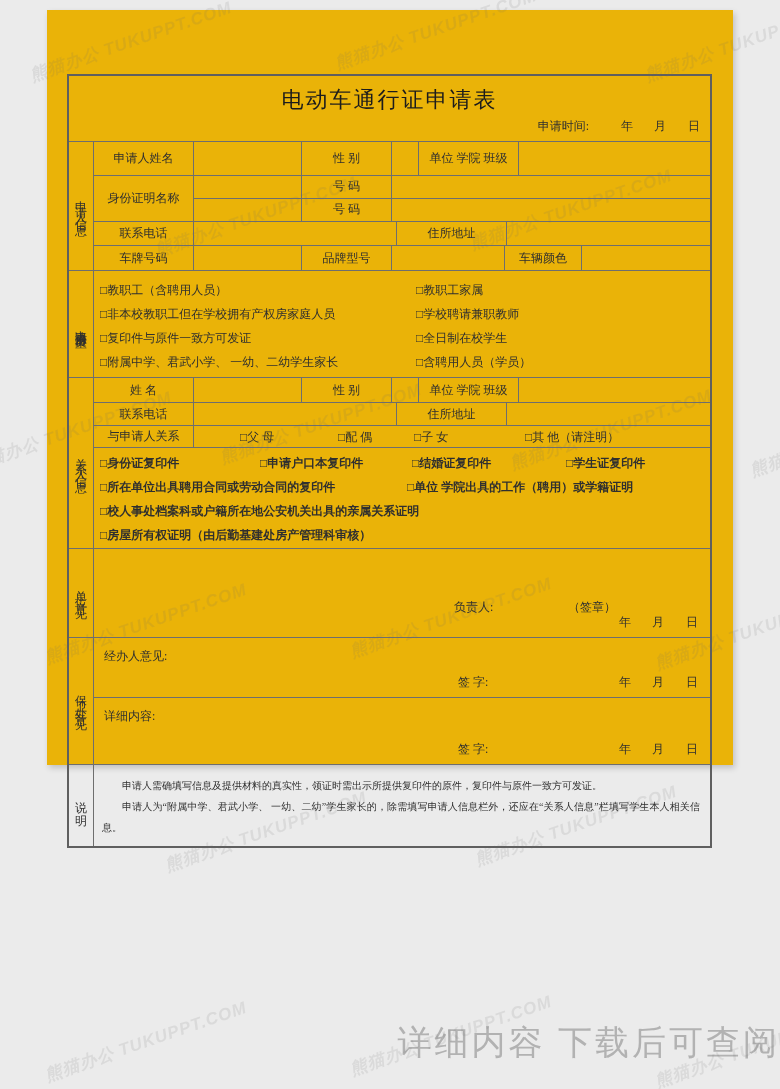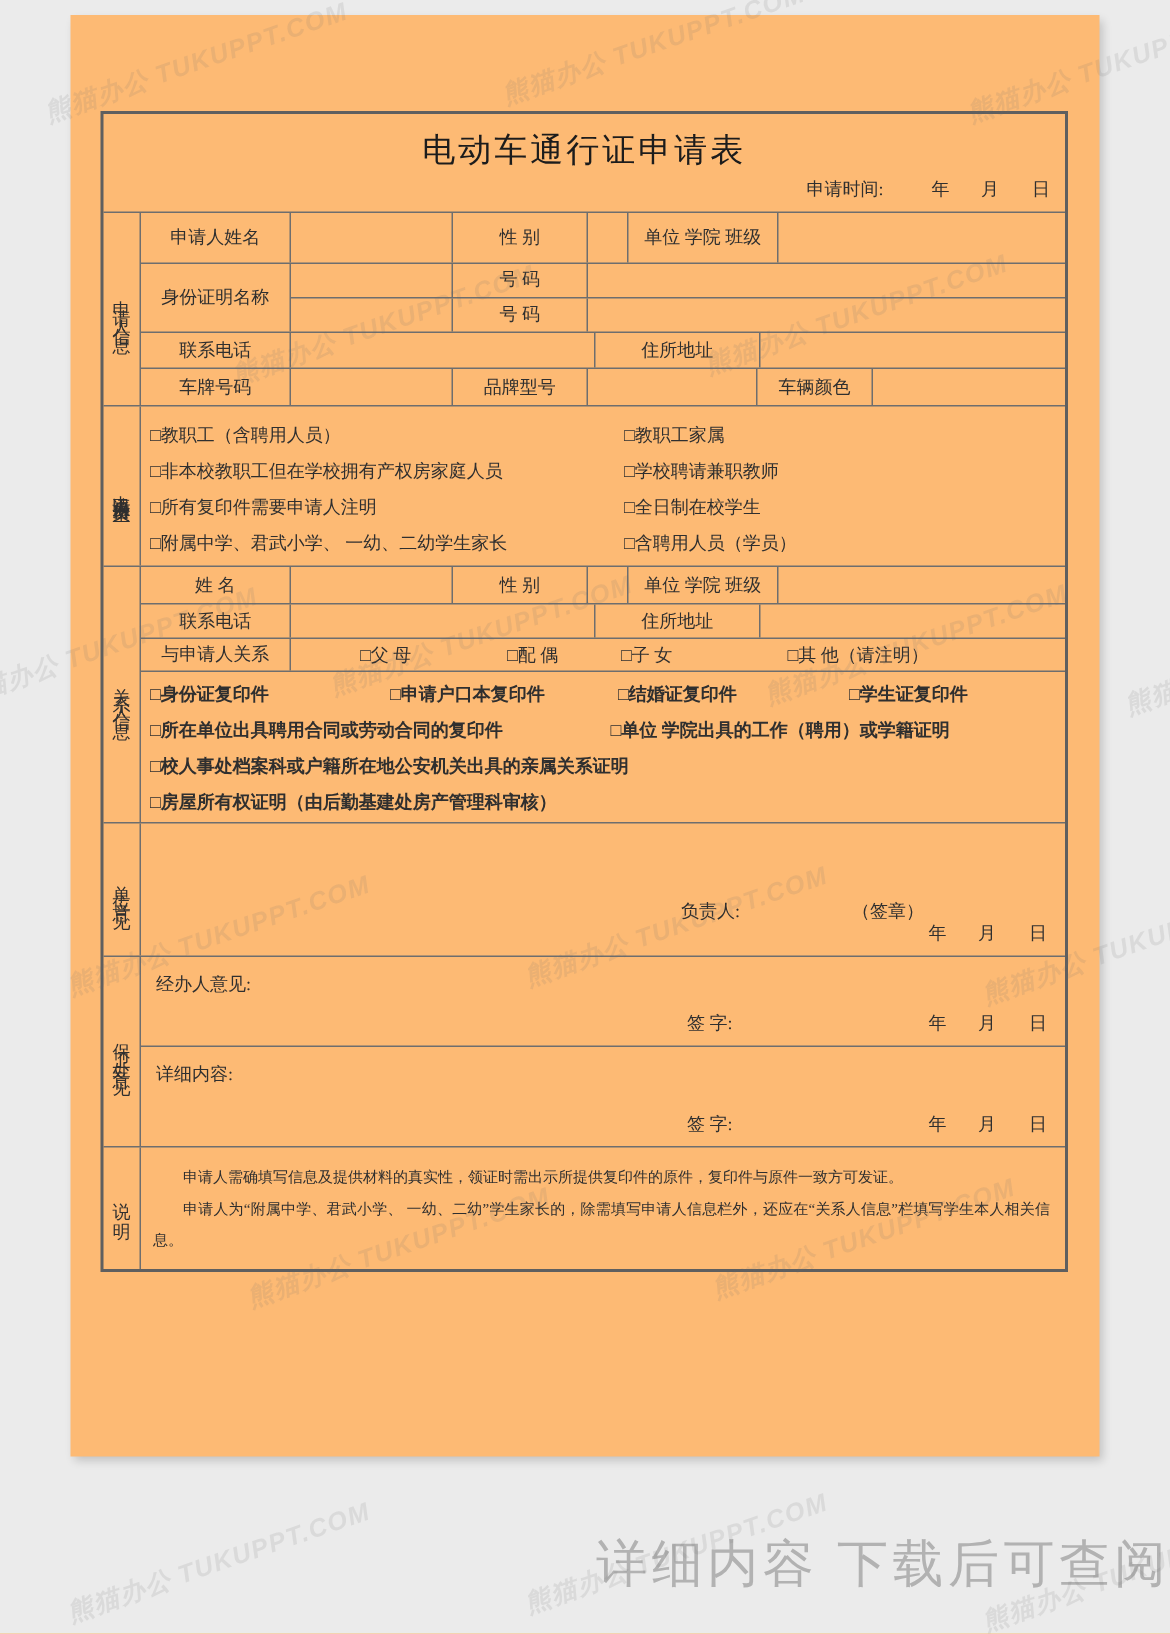--- a/index.html
+++ b/index.html
@@ -24,22 +24,22 @@
   }
   .wm1{left:25px;top:30px}.wm2{left:330px;top:18px}.wm3{left:640px;top:30px}
   .wm4{left:150px;top:205px}.wm5{left:465px;top:198px}
   .wm6{left:-35px;top:420px}.wm7{left:215px;top:412px}.wm8{left:505px;top:418px}.wm9{left:745px;top:425px}
   .wm10{left:40px;top:612px}.wm11{left:345px;top:606px}.wm12{left:650px;top:618px}
   .wm13{left:160px;top:820px}.wm14{left:470px;top:814px}
   .wm15{left:40px;top:1030px}.wm16{left:345px;top:1024px}.wm17{left:650px;top:1036px}
 
   
   .page {
-    position:absolute; left:47px; top:10px; width:686px; height:961px;
-    background:#fdba74; box-shadow:2px 3px 6px rgba(0,0,0,0.18);
+    position:absolute; left:47px; top:10px; width:686px; height:755px;
+    background:#eab308; box-shadow:2px 3px 6px rgba(0,0,0,0.18);
     z-index:2;
   }
 
   .form-table {
     position:absolute; left:20px; top:64px; width:645px;
     border:2px solid #5f5f5f;
     font-size:12px;
   }
 
   
@@ -225,21 +225,21 @@
         <div class="idtype">
           <div class="opt-row">
             <span class="l">□教职工（含聘用人员）</span>
             <span class="r">□教职工家属</span>
           </div>
           <div class="opt-row">
             <span class="l">□非本校教职工但在学校拥有产权房家庭人员</span>
             <span class="r">□学校聘请兼职教师</span>
           </div>
           <div class="opt-row">
-            <span class="l">□所有复印件需要申请人注明</span>
+            <span class="l">□复印件与原件一致方可发证</span>
             <span class="r">□全日制在校学生</span>
           </div>
           <div class="opt-row">
             <span class="l">□附属中学、君武小学、 一幼、二幼学生家长</span>
             <span class="r">□含聘用人员（学员）</span>
           </div>
         </div>
       </div>
     </div>
 

